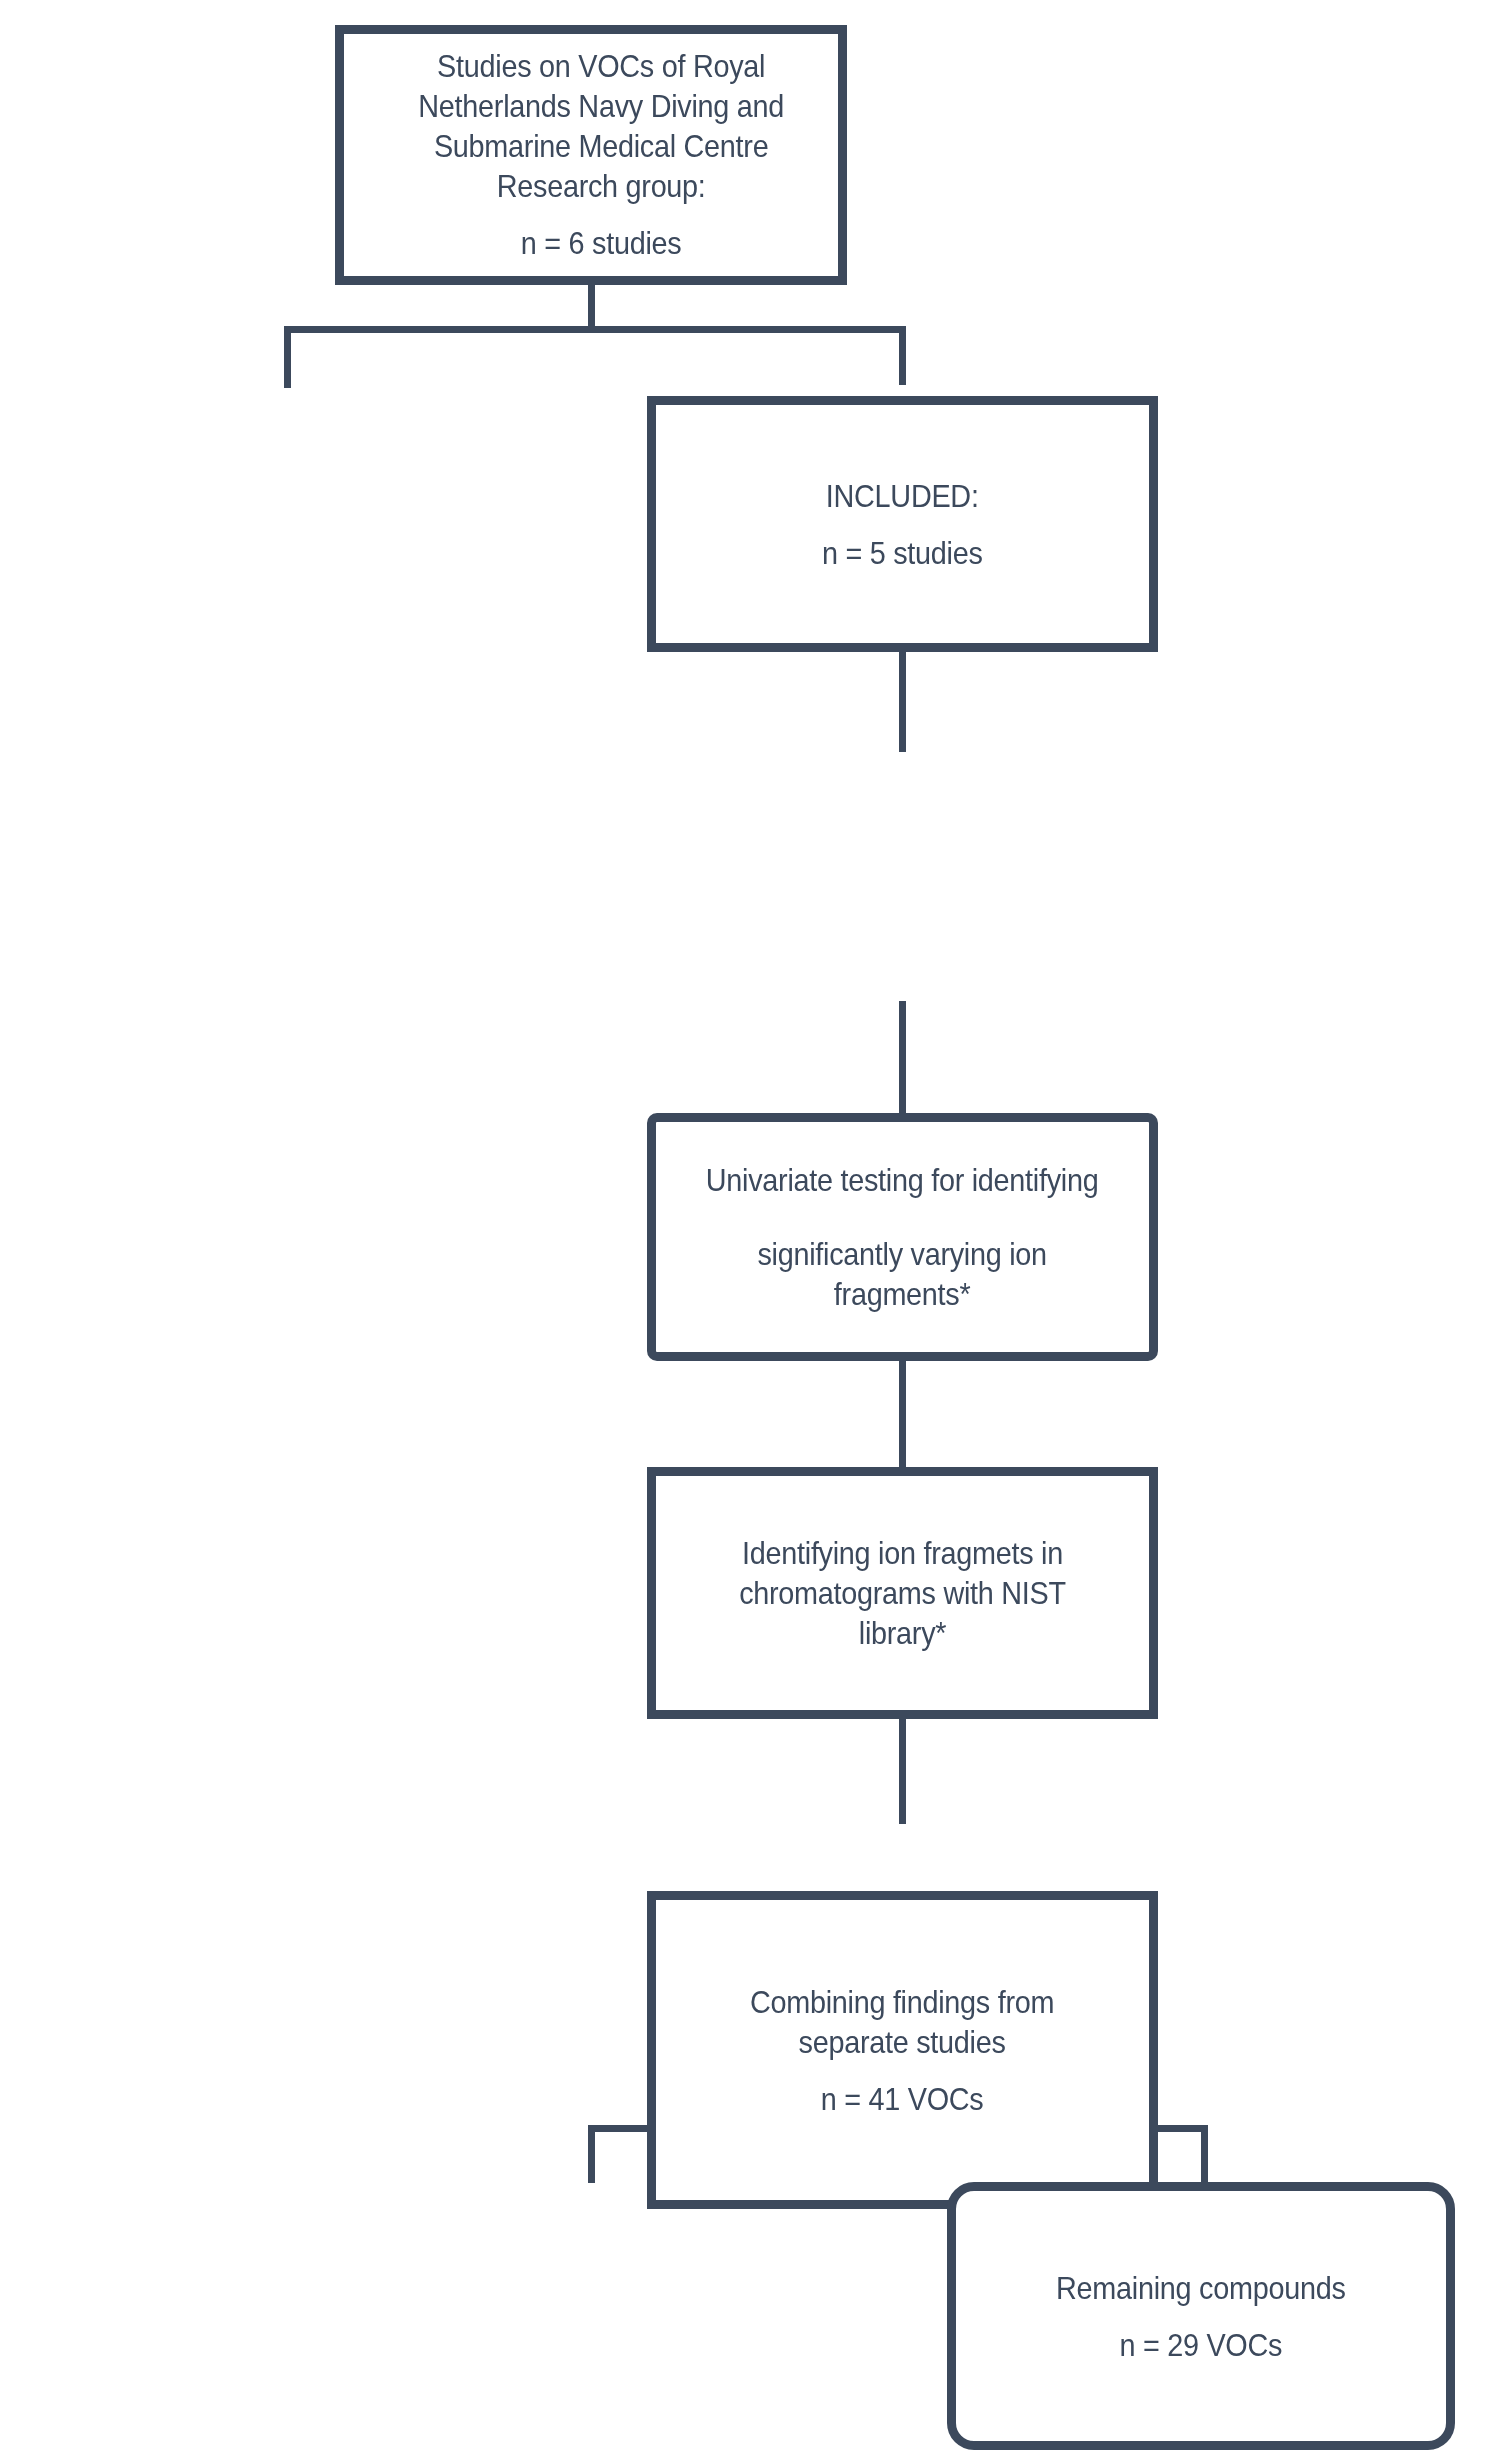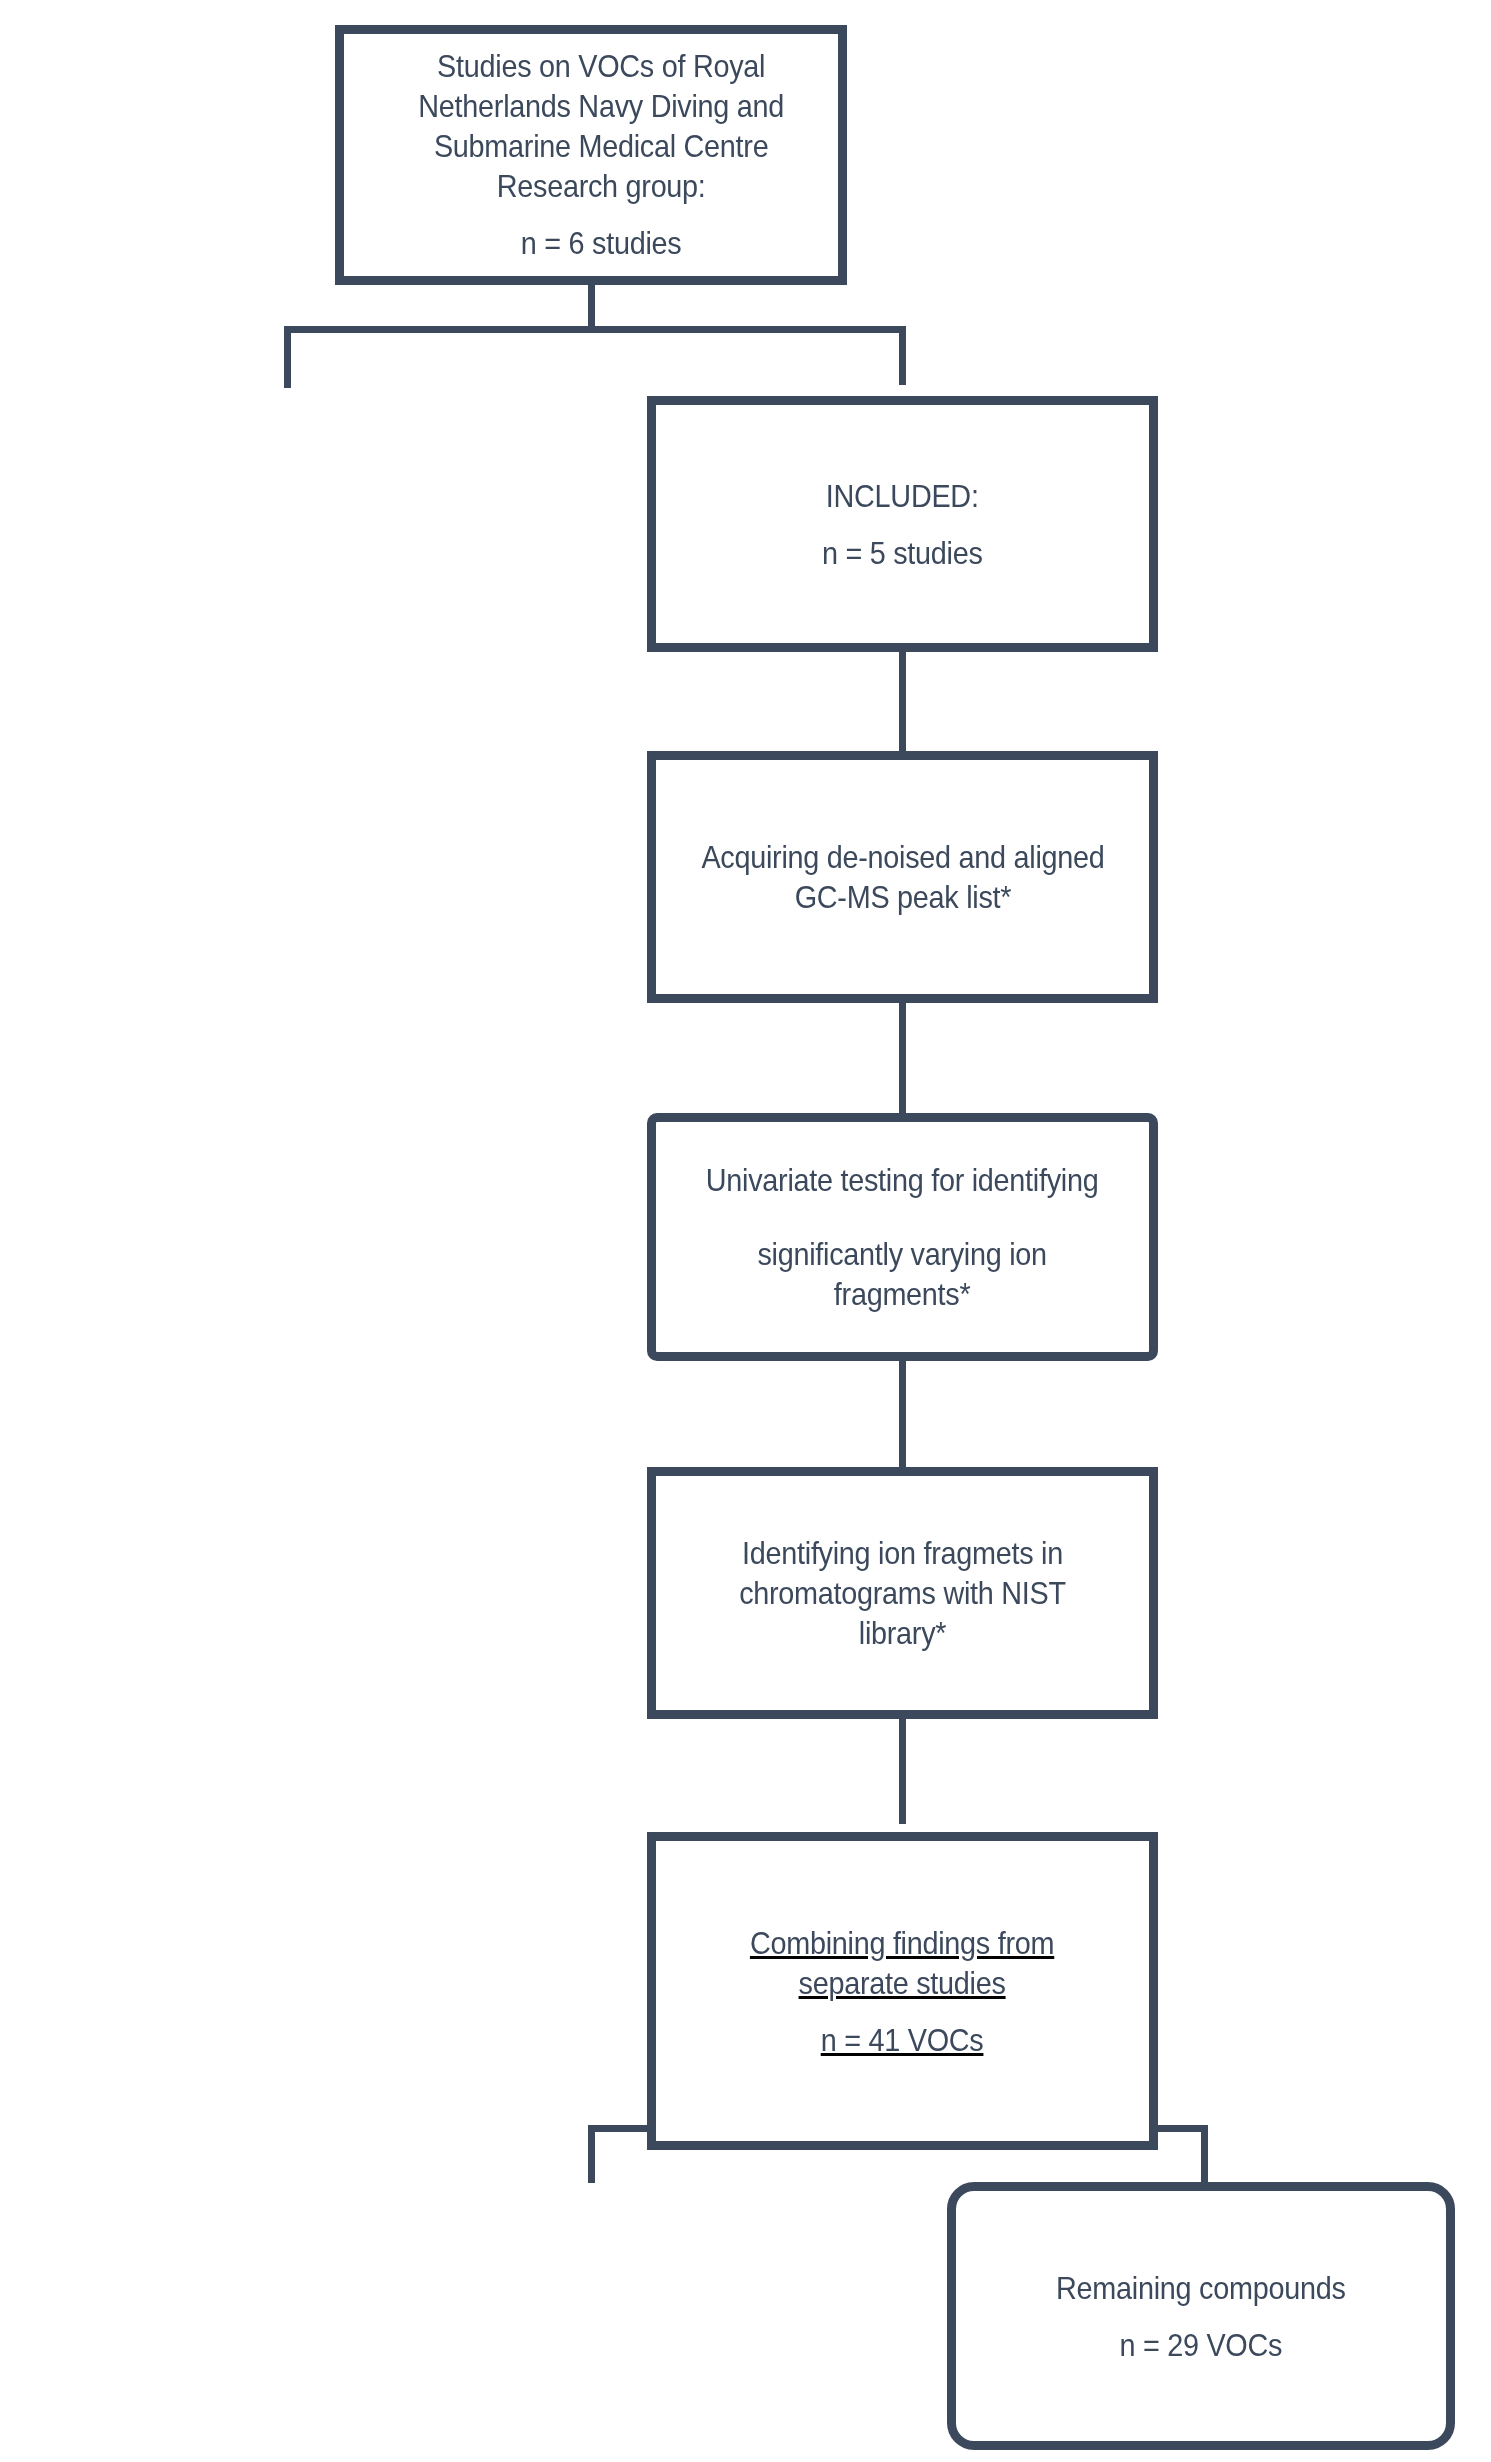--- a/index.html
+++ b/index.html
@@ -80,44 +80,38 @@
   </div>
 
 
   <div class="box" style="left:647px; top:396px; width:511px; height:256px;">
     <div class="content">
       <p>INCLUDED:</p>
       <p>n = 5 studies</p>
     </div>
   </div>
 
-  <div class="box" style="left:647px; top:751px; width:511px; height:252px;">
-    <div class="content">
-      <p>Acquiring de-noised and aligned
-GC-MS peak list*</p>
-    </div>
-  </div>
 
   <div class="box gap-lg" style="left:647px; top:1113px; width:511px; height:248px;border-radius:10px;">
     <div class="content">
       <p>Univariate testing for identifying</p>
       <p>significantly varying ion
 fragments*</p>
     </div>
   </div>
 
   <div class="box" style="left:647px; top:1467px; width:511px; height:252px;">
     <div class="content">
       <p>Identifying ion fragmets in
 chromatograms with NIST
 library*</p>
     </div>
   </div>
 
-  <div class="box" style="left:647px; top:1832px; width:511px; height:318px;text-decoration:underline;">
+  <div class="box" style="left:647px; top:1891px; width:511px; height:318px;">
     <div class="content">
       <p>Combining findings from
 separate studies</p>
       <p>n = 41 VOCs</p>
     </div>
   </div>
 
 
   <div class="box" style="left:947px; top:2182px; width:508px; height:268px;border-radius:27px;">
     <div class="content">

